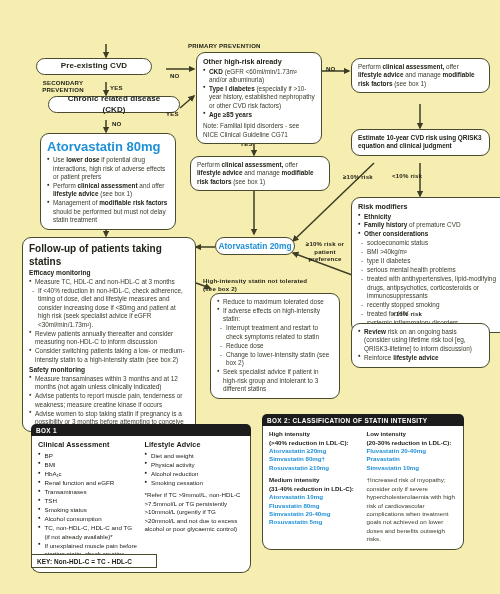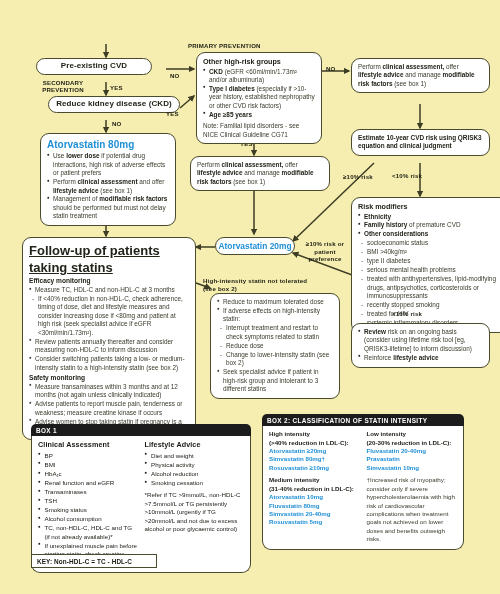--- a/index.html
+++ b/index.html
@@ -133,42 +133,42 @@
       <line x1="196" y1="283" x2="210" y2="288"></line>
     </g>
   </svg>
 
 
   <div class="node pill" style="left:36px;top:58px;width:116px;height:17px;">
     <span>Pre-existing CVD</span>
   </div>
 
   <div class="node pill" style="left:48px;top:96px;width:132px;height:17px;">
-    <span>Reduce kidney disease (CKD)</span>
+    <span>Chronic related disease (CKD)</span>
   </div>
 
   <div class="lbl" style="left:188px;top:42px;"><span>PRIMARY PREVENTION</span></div>
 
   <div class="lbl c" style="left:36px;top:79px;width:54px;line-height:1.15;"><span>SECONDARY PREVENTION</span></div>
 
   <div class="lbl" style="left:170px;top:72px;">
     <span>NO</span></div>
   <div class="lbl" style="left:110px;top:84px;">
     <span>YES</span></div>
   <div class="lbl" style="left:166px;top:110px;">
     <span>YES</span></div>
   <div class="lbl" style="left:112px;top:120px;">
     <span>NO</span></div>
   <div class="lbl" style="left:326px;top:65px;">
     <span>NO</span></div>
   <div class="lbl" style="left:240px;top:140px;">
     <span>YES</span></div>
 
   <div class="node" style="left:196px;top:52px;width:126px;">
-    <span class="hd">Other high-risk groups</span>
+    <span class="hd">Other high-risk already</span>
     <ul>
       <li class="b"><b>CKD</b><span class="muted"> (eGFR &lt;60ml/min/1.73m² and/or albuminuria)</span></li>
       <li class="b"><b>Type I diabetes</b><span class="muted"> (especially if &gt;10-year history, established nephropathy or other CVD risk factors)</span></li>
       <li class="b"><b>Age ≥85 years</b><span class="muted"></span></li>
     </ul>
     <span class="note muted">Note: Familial lipid disorders - see NICE Clinical Guideline CG71</span>
   </div>
 
   <div class="node" style="left:351px;top:58px;width:139px;">
     <span><span class="muted">Perform </span><b>clinical assessment,</b><span class="muted"> offer </span><b>lifestyle advice</b><span class="muted"> and manage </span><b>modifiable risk factors</b><span class="muted"> (see box 1)</span></span>
@@ -181,37 +181,37 @@
   <div class="lbl" style="left:343px;top:173px;">
     <span>≥10% risk</span></div>
   <div class="lbl" style="left:392px;top:172px;">
     <span>&lt;10% risk</span></div>
 
   <div class="node" style="left:190px;top:156px;width:140px;">
     <span><span class="muted">Perform </span><b>clinical assessment,</b><span class="muted"> offer </span><b>lifestyle advice</b><span class="muted"> and manage </span><b>modifiable risk factors</b><span class="muted"> (see box 1)</span></span>
   </div>
 
   <div class="node" style="left:40px;top:133px;width:136px;">
-    <span class="hd blue" style="font-size:10px;">Atorvastatin 80mg</span>
+    <span class="hd blue" style="font-size:13px;">Atorvastatin 80mg</span>
     <ul>
       <li class="b"><span class="muted">Use </span><b>lower dose</b><span class="muted"> if potential drug interactions, high risk of adverse effects or patient prefers</span></li>
       <li class="b"><span class="muted">Perform </span><b>clinical assessment</b><span class="muted"> and offer </span><b>lifestyle advice</b><span class="muted"> (see box 1)</span></li>
       <li class="b"><span class="muted">Management of </span><b>modifiable risk factors</b><span class="muted"> should be performed but must not delay statin treatment</span></li>
     </ul>
   </div>
 
   <div class="statin" style="left:215px;top:237px;width:78px;height:16px;">
     <span>Atorvastatin 20mg</span>
   </div>
 
   <div class="lbl c" style="left:300px;top:240px;width:50px;line-height:1.25;">
     <span>≥10% risk or patient preference</span></div>
 
   <div class="node" style="left:22px;top:237px;width:174px;">
-    <span class="hd" style="font-size:13px;text-decoration:underline;">Follow-up of patients taking statins</span>
+    <span class="hd" style="font-size:10px;">Follow-up of patients taking statins</span>
     <span class="sub" style="margin-top:0;">Efficacy monitoring</span>
     <ul>
       <li class="b muted">Measure TC, HDL-C and non-HDL-C at 3 months</li>
       <li class="d muted">If &lt;40% reduction in non-HDL-C, check adherence, timing of dose, diet and lifestyle measures and consider increasing dose if &lt;80mg and patient at high risk (seek specialist advice if eGFR &lt;30ml/min/1.73m²).</li>
       <li class="b muted">Review patients annually thereafter and consider measuring non-HDL-C to inform discussion</li>
       <li class="b muted">Consider switching patients taking a low- or medium-intensity statin to a high-intensity statin (see box 2)</li>
     </ul>
     <span class="sub">Safety monitoring</span>
     <ul>
       <li class="b muted">Measure transaminases within 3 months and at 12 months (not again unless clinically indicated)</li>

